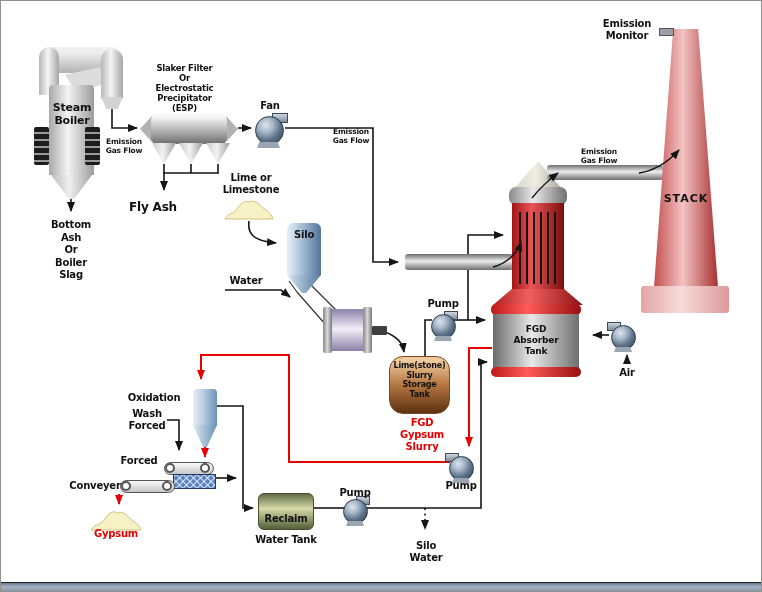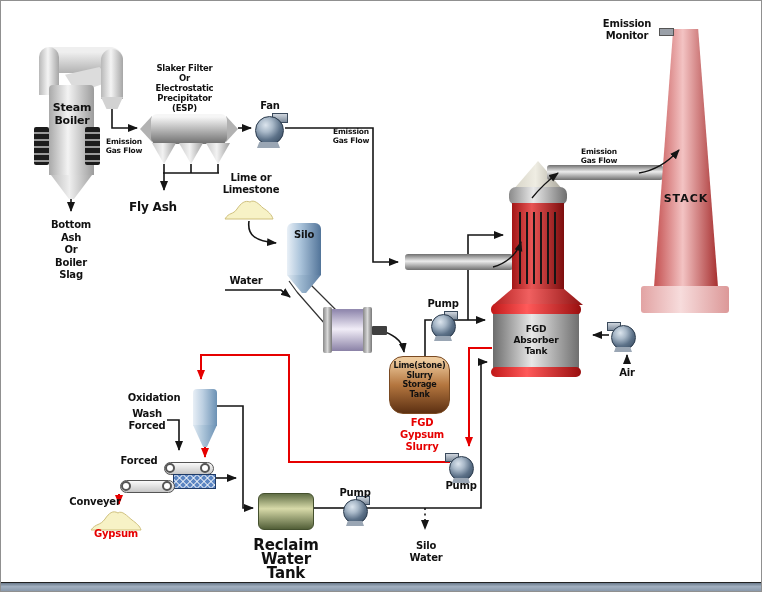--- a/index.html
+++ b/index.html
@@ -227,23 +227,23 @@
   <div class="lbl" style="left:612px;top:366px;width:28px;font-size:10px;">Air</div>
   <div class="lbl" style="left:576px;top:146px;width:44px;font-size:7.5px;line-height:9px;">Emission
 Gas Flow</div>
   <div class="lbl" style="left:595px;top:17px;width:62px;font-size:10px;line-height:12px;">Emission
 Monitor</div>
   <div class="lbl" style="left:656px;top:191px;width:58px;font-size:11px;letter-spacing:1px;">STACK</div>
   <div class="lbl" style="left:118px;top:391px;width:70px;font-size:10px;">Oxidation</div>
   <div class="lbl" style="left:124px;top:407px;width:44px;font-size:10px;line-height:12px;">Wash
 Forced</div>
   <div class="lbl" style="left:117px;top:454px;width:42px;font-size:10px;">Forced</div>
-  <div class="lbl" style="left:68px;top:479px;width:52px;font-size:10px;margin-top:16px;">Conveyer</div>
+  <div class="lbl" style="left:68px;top:479px;width:52px;font-size:10px;">Conveyer</div>
   <div class="lbl red" style="left:86px;top:527px;width:58px;font-size:10px;">Gypsum</div>
-  <div class="lbl" style="left:248px;top:537px;width:74px;font-size:15px;line-height:14px;">Reclaim
+  <div class="lbl" style="left:248px;top:507px;width:74px;font-size:10px;line-height:21px;">Reclaim
 Water Tank</div>
   <div class="lbl" style="left:332px;top:486px;width:44px;font-size:10px;">Pump</div>
   <div class="lbl" style="left:438px;top:479px;width:44px;font-size:10px;">Pump</div>
   <div class="lbl" style="left:402px;top:539px;width:46px;font-size:10px;line-height:12px;">Silo
 Water</div>
 
   <div id="bottombar"></div>
 </div>
 
 </body></html>

